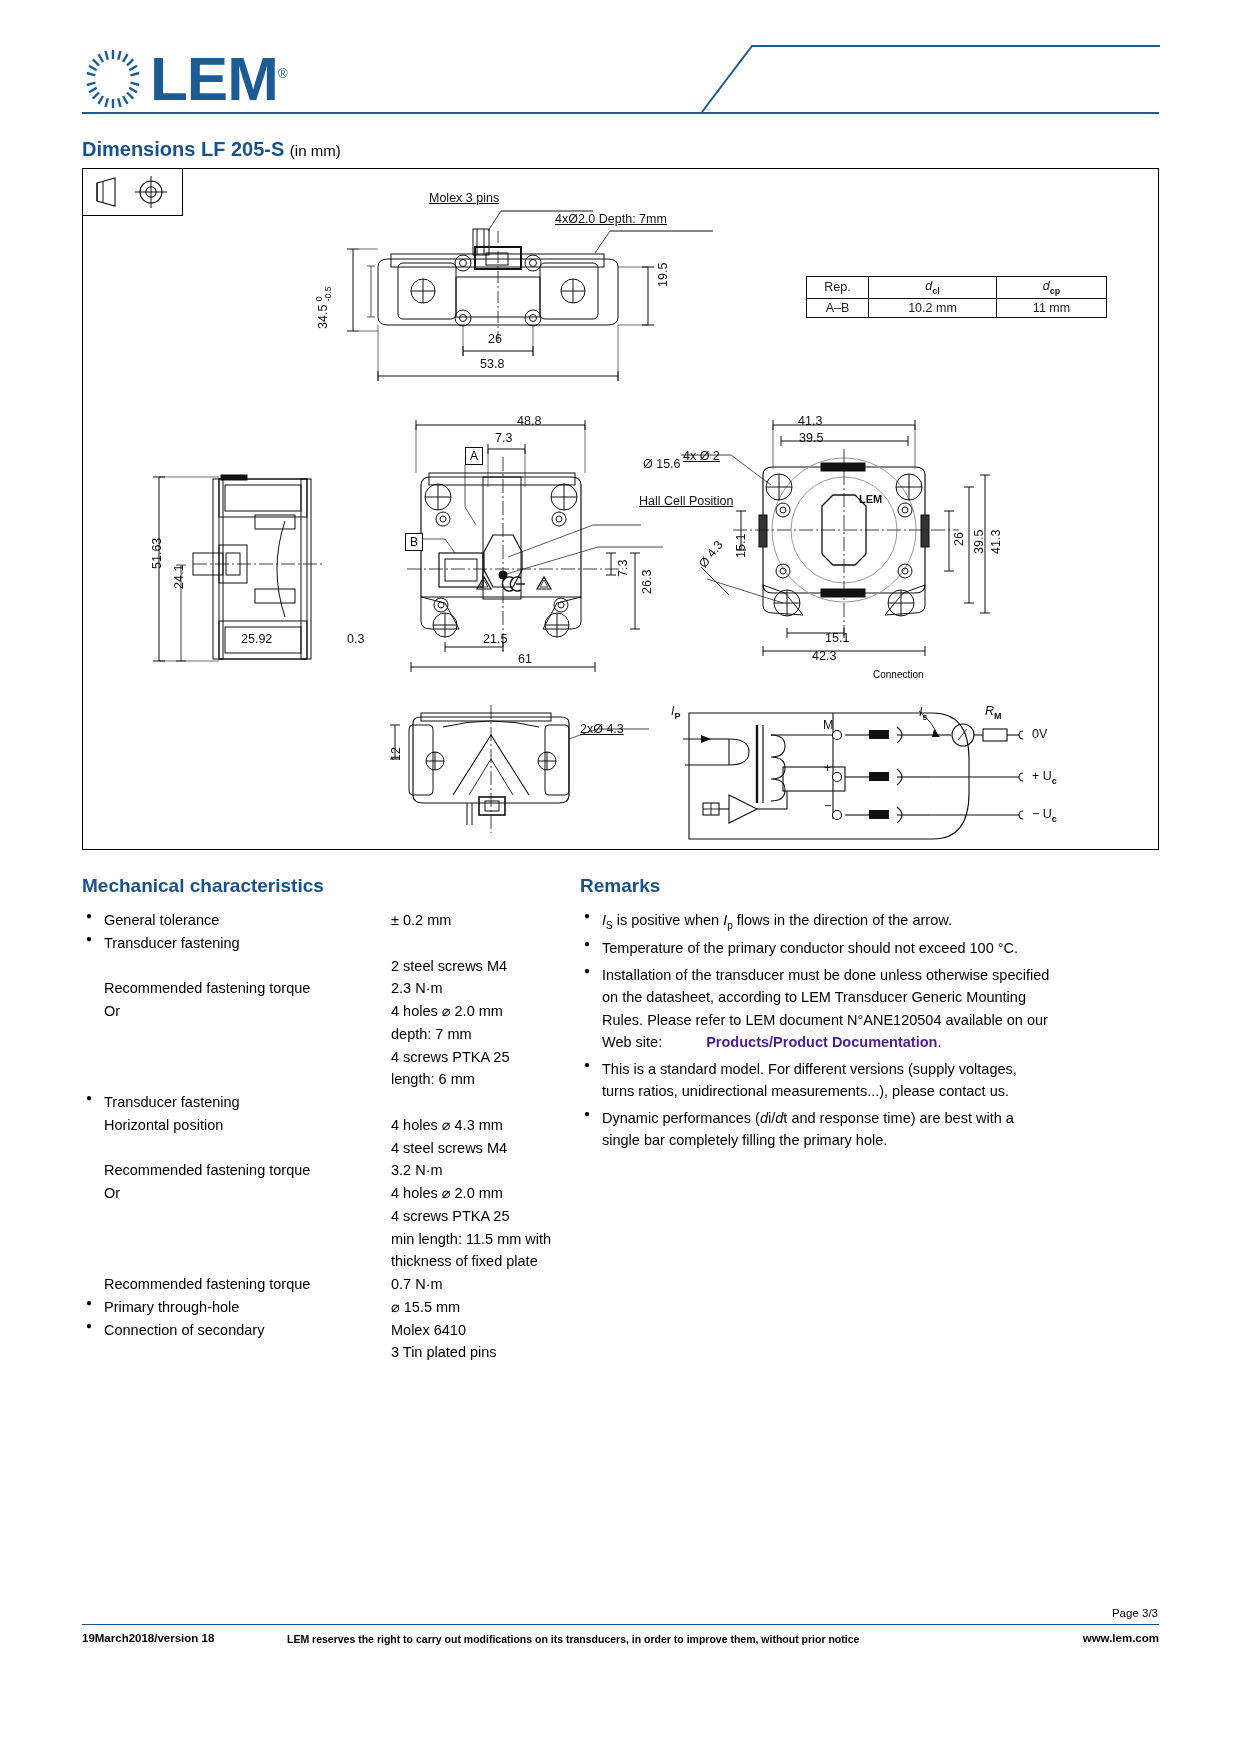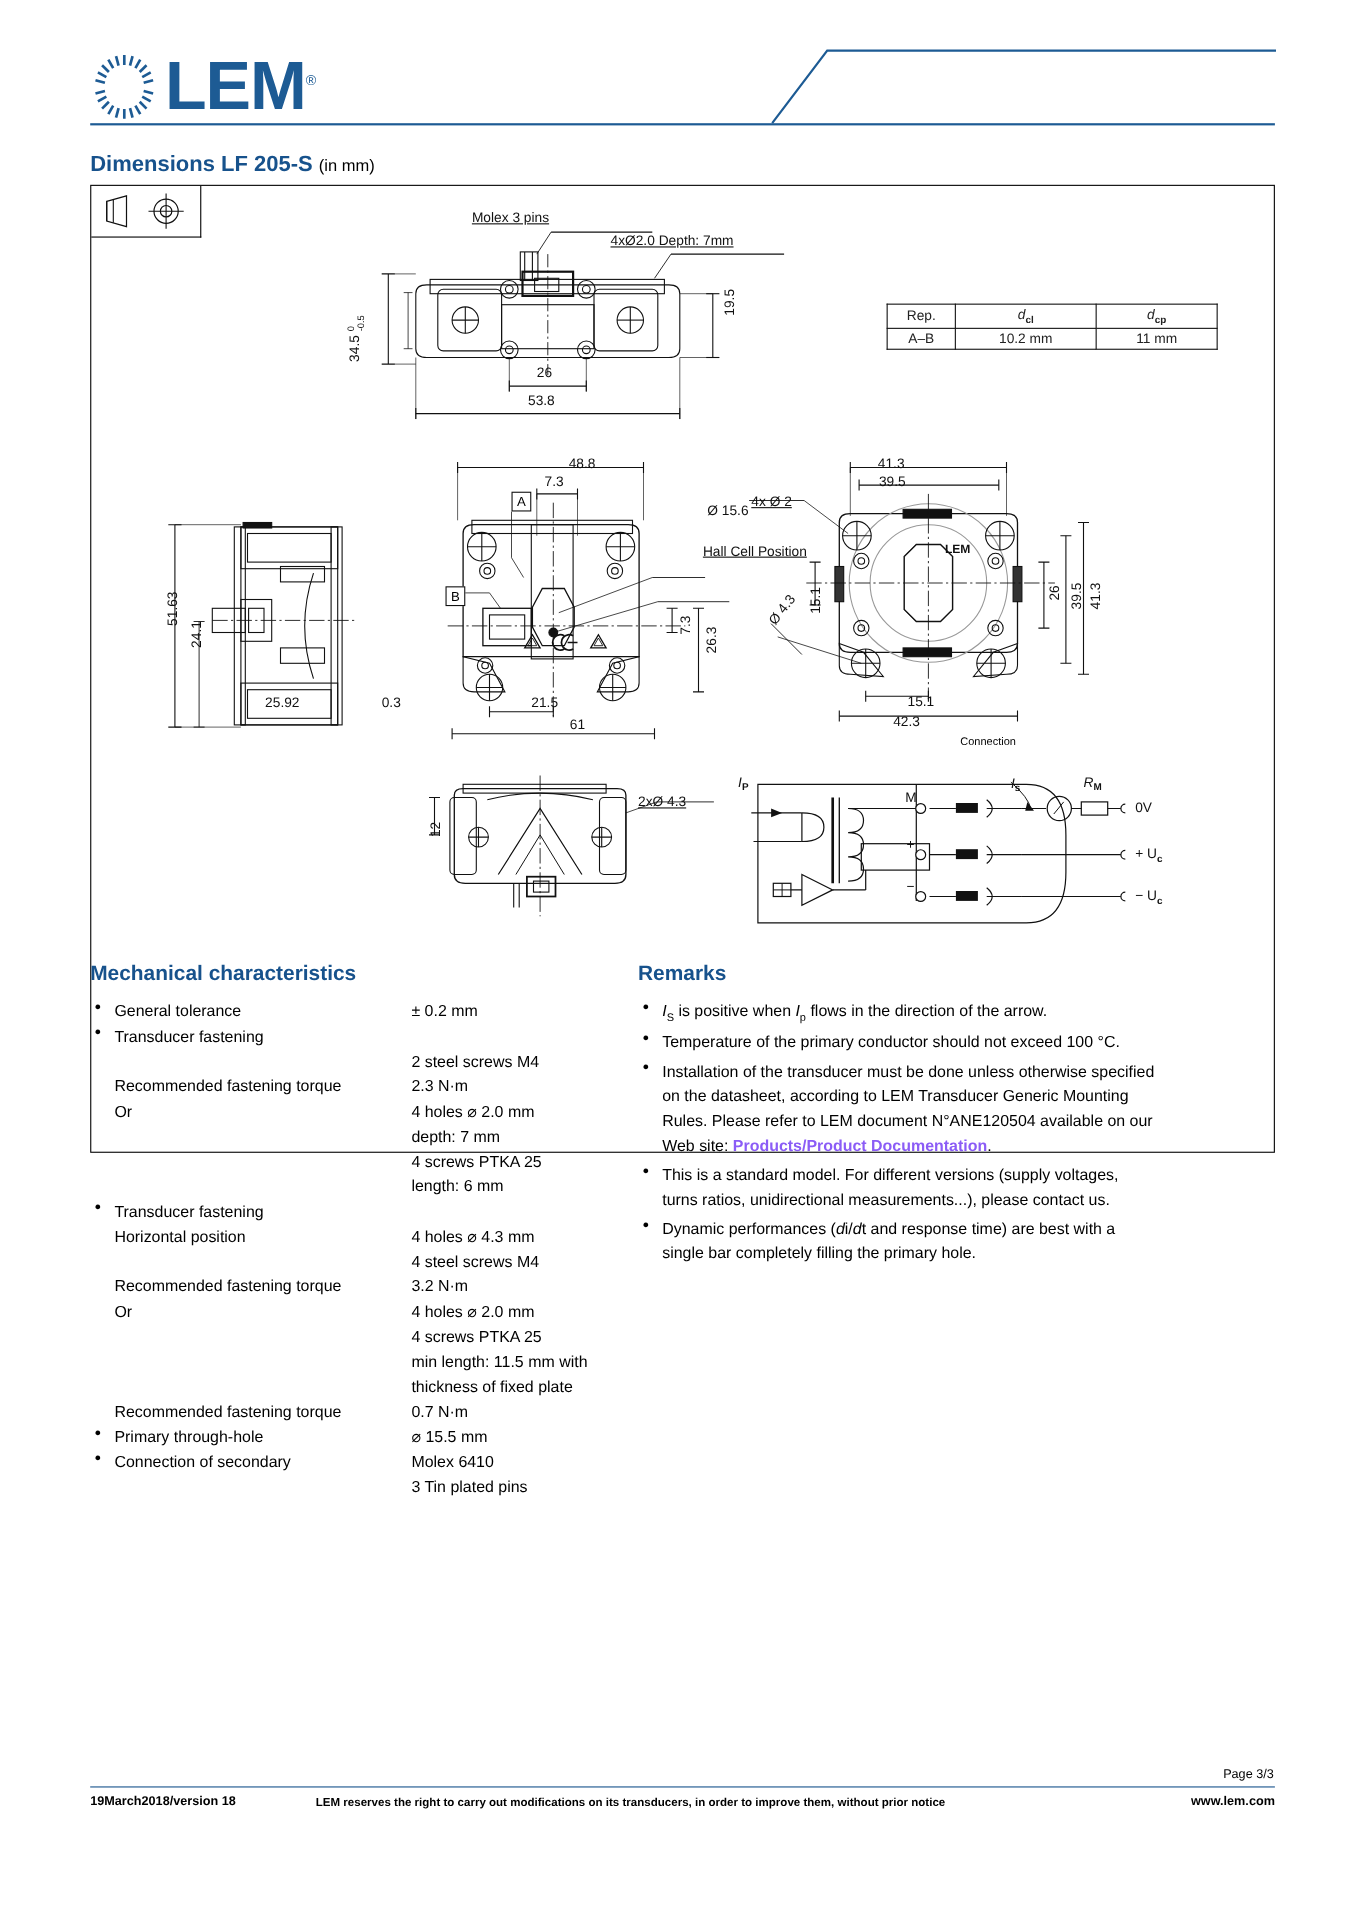--- a/index.html
+++ b/index.html
@@ -22,21 +22,21 @@
                color:#1d5b94; letter-spacing:-1px; line-height:1; margin-left:6px; }
   .logo-reg { font-size:13px; vertical-align:super; font-weight:normal; }
   .header-rule { position:absolute; left:82px; top:112px; width:1077px; height:2px; background:#1d5b94; }
   .header-swoosh { position:absolute; left:700px; top:42px; width:460px; height:72px; }
 
   
   .page-title { position:absolute; left:82px; top:138px; font-size:20px; font-weight:bold; color:#17528c; }
   .page-title .sub { font-size:15px; font-weight:normal; color:#000; }
 
   
-  .drawing-box { position:absolute; left:82px; top:168px; width:1077px; height:880px;
+  .drawing-box { position:absolute; left:82px; top:168px; width:1077px; height:682px;
                  border:1px solid #000; background:#fff; }
   .proj-symbol { position:absolute; left:0; top:0; width:100px; height:47px; border-right:1px solid #000; border-bottom:1px solid #000; }
 
   .dim-label { position:absolute; font-family:"Liberation Sans", sans-serif; font-size:12.5px; color:#111; white-space:nowrap; }
   .callout-box { position:absolute; border:1px solid #111; font-size:12px; text-align:center; line-height:1; padding:2px 4px; background:#fff; }
 
   
   .rep-table { position:absolute; left:723px; top:107px; border-collapse:collapse; font-size:12.5px; }
   .rep-table td, .rep-table th { border:1px solid #111; padding:2px 6px; text-align:center; font-weight:normal; color:#222; }
   .rep-table .c0 { width:62px; }
@@ -46,32 +46,32 @@
   .subsc { font-size:9px; vertical-align:sub; font-style:normal; font-weight:bold; }
 
   .conn-title { position:absolute; left:790px; top:500px; font-size:10px; font-weight:normal; }
 
   
   .col-left { position:absolute; left:82px; top:875px; width:500px; }
   .col-right { position:absolute; left:580px; top:875px; width:470px; }
   .sec-head { font-size:19px; font-weight:bold; color:#17528c; margin:0 0 12px 0; }
 
   ul.speclist { list-style:none; margin:0; padding:0; font-size:14.5px; line-height:1.57; }
-  ul.speclist > li { position:relative; }
+  ul.speclist > li { position:relative;gap:17px; }
   .row { display:flex; }
   .row .lbl { width:270px; flex:0 0 270px; }
   .row .val { flex:1; }
   .bul { position:relative; padding-left:22px; }
   .bul:before { content:"\25CF"; position:absolute; left:4px; top:-1px; font-size:10px; }
   .nob { padding-left:22px; }
 
   ul.remarks { list-style:none; margin:0; padding:0; font-size:14.5px; line-height:1.55; }
   ul.remarks li { position:relative; padding-left:22px; margin-bottom:4px; }
   ul.remarks li:before { content:"\25CF"; position:absolute; left:4px; top:-1px; font-size:10px; }
-  .linkish { color:#8b5cf6; font-weight:bold; }
+  .linkish { color:#4c1d95; font-weight:bold;margin-left:40px; }
 
   
   .page-num { position:absolute; right:82px; top:1607px; font-size:11.5px; }
   .footer-rule { position:absolute; left:82px; top:1624px; width:1077px; height:1px; background:#17528c; }
   .footer { position:absolute; left:82px; top:1630px; width:1077px; height:30px; font-size:11.5px;font-weight:bold; }
   .footer .fl { position:absolute; left:0; top:2px; }
   .footer .fc { position:absolute; left:205px; top:3px; font-size:10.5px; }
   .footer .fr { position:absolute; right:0; top:2px; }
 
   svg { display:block; }

